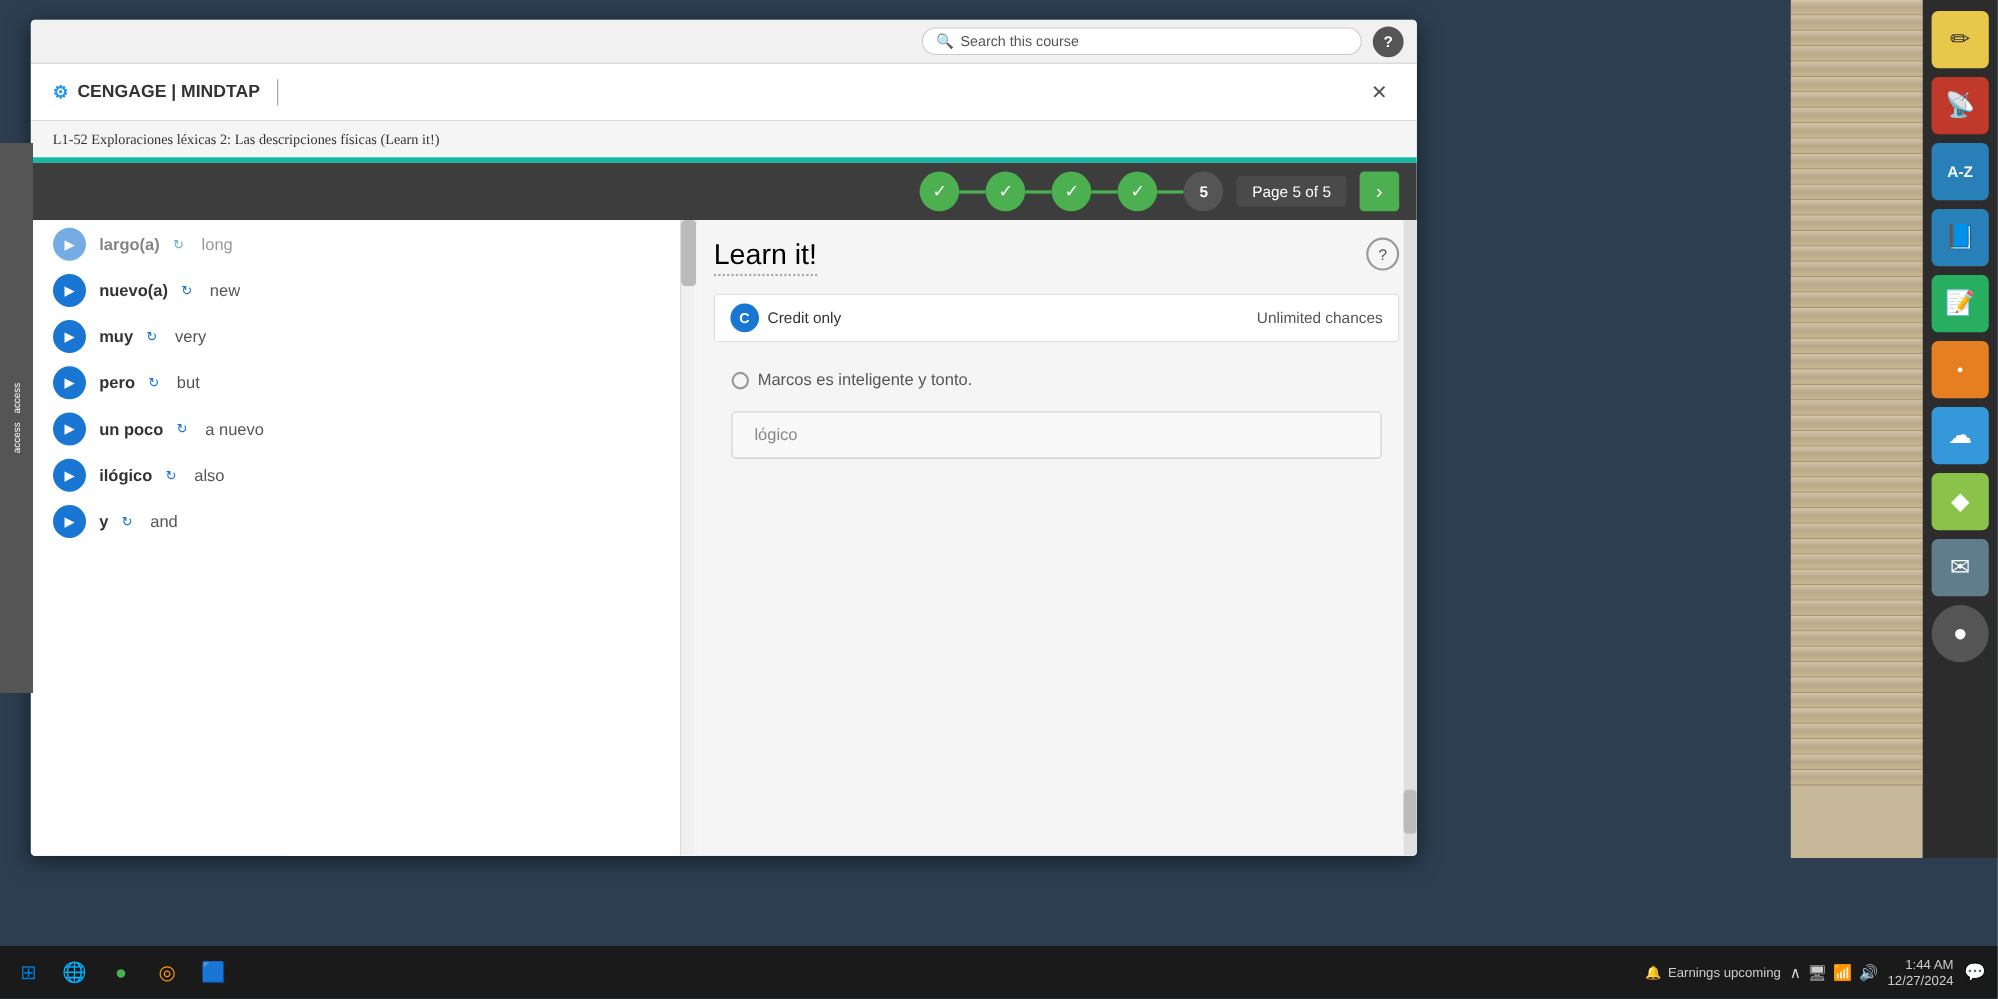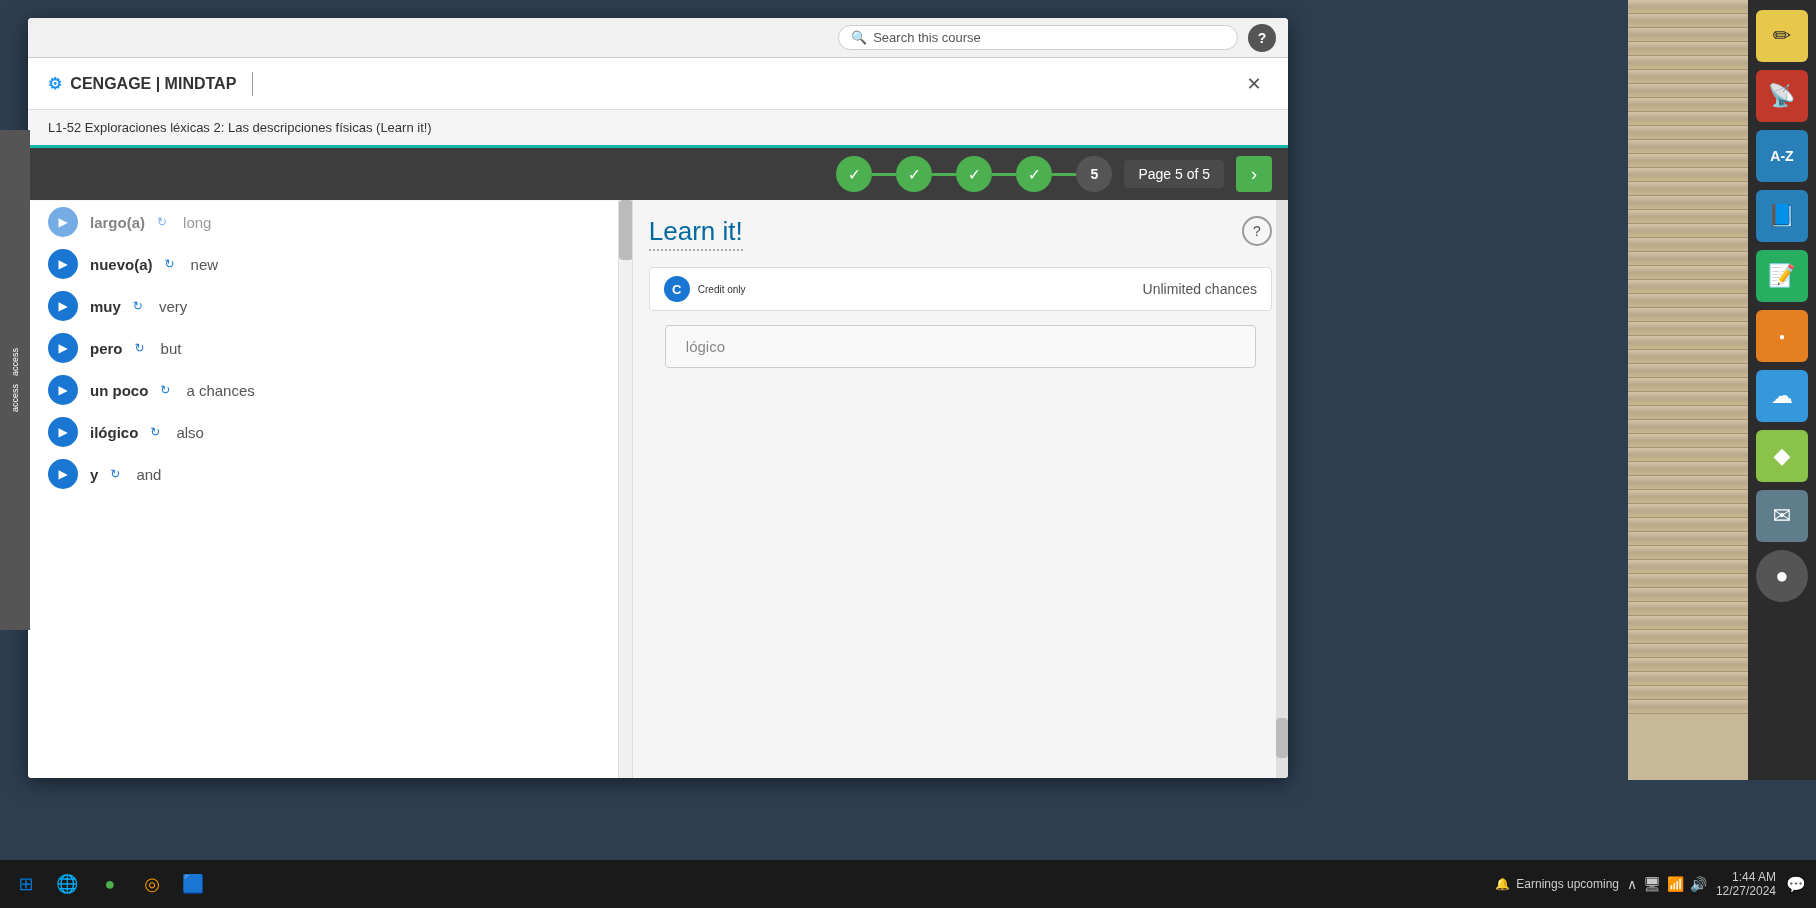--- a/index.html
+++ b/index.html
@@ -147,26 +147,27 @@
       justify-content: center;
       font-size: 18px;
       color: #555;
       cursor: pointer;
     }
 
     
     .breadcrumb-bar {
       height: 38px;
       background: #f5f5f5;
-      border-bottom: 3px solid #14b8a6;
+      border-bottom: 5px solid #14b8a6;
       display: flex;
       align-items: center;
       padding: 0 20px;
       font-size: 13px;
       color: #333;
+      font-family: Liberation Serif, serif;
     }
 
     
     .progress-bar {
       height: 52px;
       background: #3d3d3d;
       display: flex;
       align-items: center;
       justify-content: flex-end;
       padding: 0 16px;
@@ -320,21 +321,21 @@
 
     .learn-it-header {
       display: flex;
       align-items: flex-start;
       justify-content: space-between;
       margin-bottom: 16px;
     }
 
     .learn-it-title {
       font-size: 26px;
-      color: #0369a1;
+      color: #000000;
       font-weight: normal;
       border-bottom: 2px dotted #aaa;
       padding-bottom: 2px;
     }
 
     .help-circle {
       width: 30px;
       height: 30px;
       border-radius: 50%;
       border: 2px solid #999;
@@ -370,21 +371,21 @@
       border-radius: 50%;
       display: flex;
       align-items: center;
       justify-content: center;
       color: white;
       font-size: 13px;
       font-weight: bold;
     }
 
     .credit-text {
-      font-size: 10px;
+      font-size: 14px;
       color: #333;
     }
 
     .unlimited-text {
       font-size: 14px;
       color: #555;
       text-align: center;
     }
 
     .exercise-box {
@@ -710,21 +711,21 @@
         <div class="play-btn">▶</div>
         <span class="vocab-word">pero</span>
         <span class="refresh-icon">↻</span>
         <span class="vocab-translation">but</span>
       </div>
 
       <div class="vocab-item">
         <div class="play-btn">▶</div>
         <span class="vocab-word">un poco</span>
         <span class="refresh-icon">↻</span>
-        <span class="vocab-translation">a chances</span>
+        <span class="vocab-translation">a nuevo</span>
       </div>
 
       <div class="vocab-item">
         <div class="play-btn">▶</div>
         <span class="vocab-word">ilógico</span>
         <span class="refresh-icon">↻</span>
         <span class="vocab-translation">also</span>
       </div>
 
       <div class="vocab-item">
@@ -750,20 +751,24 @@
 
       <div class="credit-bar">
         <div class="credit-left">
           <div class="credit-c">C</div>
           <span class="credit-text">Credit only</span>
         </div>
         <span class="unlimited-text">Unlimited chances</span>
       </div>
 
 
+      <div class="statement-area">
+        <div class="radio-empty"></div>
+        <span>Marcos es inteligente y tonto.</span>
+      </div>
 
       <div class="answer-box">
         <span>lógico</span>
       </div>
 
       <div class="right-scrollbar">
         <div class="right-scroll-thumb"></div>
       </div>
 
     </div>

